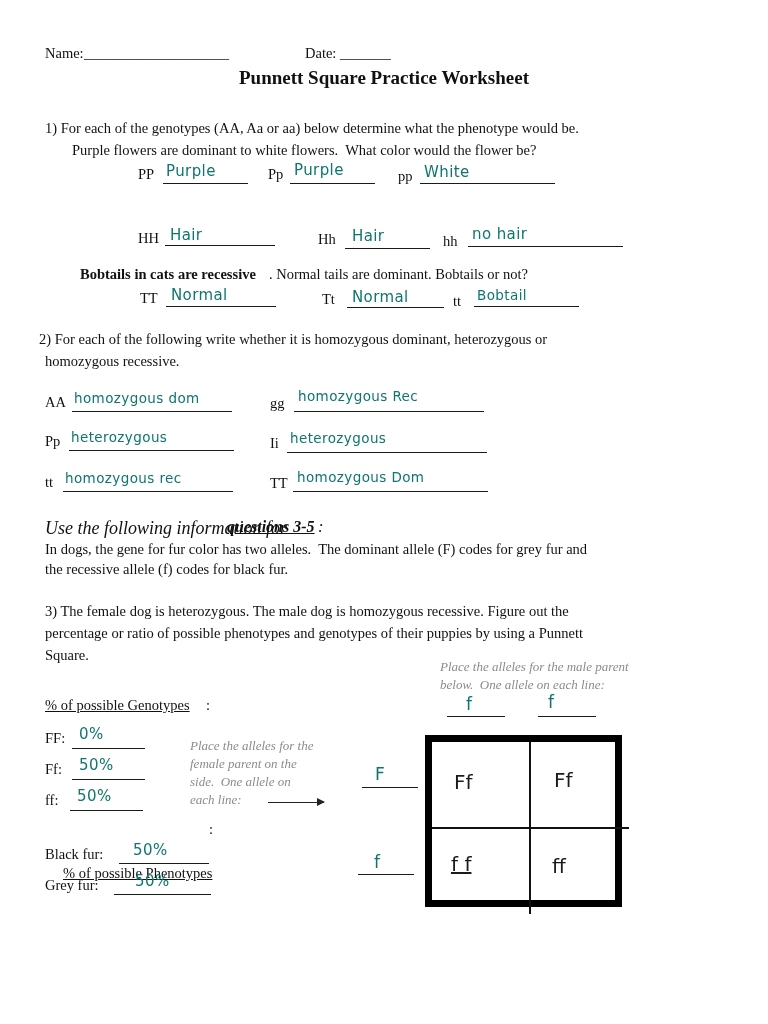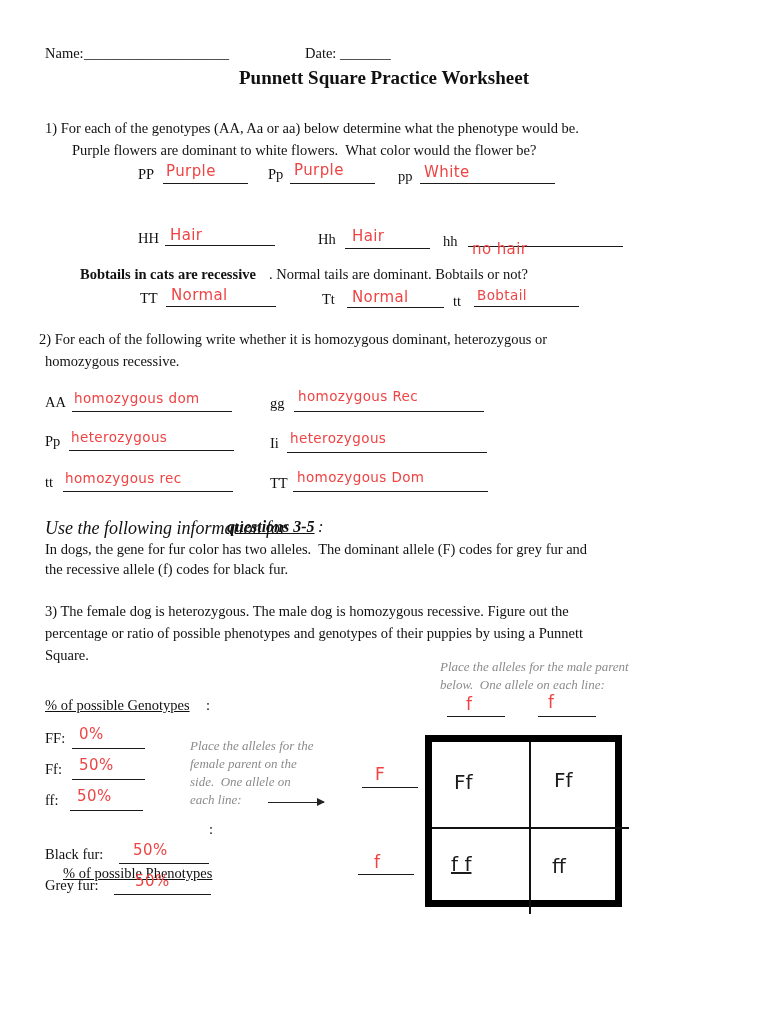--- a/index.html
+++ b/index.html
@@ -40,21 +40,21 @@
   .small { font-size: 13px; }
   .gray { color: #8b8b8b; }
   .underline-text { text-decoration: underline; }
 
   
   .hw {
     position: absolute;
     white-space: pre;
     font-family: "DejaVu Sans", sans-serif;
     font-size: 15px;
-    color: #ef4444;
+    color: #0f766e;
     letter-spacing: 0.4px;
     transform-origin: left bottom;
   }
   .hw.sm { font-size: 13.5px; }
   .hw.lg { font-size: 17px; }
 
   
   .line {
     position: absolute;
     height: 0;
@@ -123,21 +123,21 @@
   <div class="t" style="left:138px; top:229px;">HH</div>
   <div class="line" style="left:165px; top:245px; width:110px;"></div>
   <div class="hw" style="left:170px; top:226px;">Hair</div>
 
   <div class="t" style="left:318px; top:230px;">Hh</div>
   <div class="line" style="left:345px; top:248px; width:85px;"></div>
   <div class="hw" style="left:352px; top:227px;">Hair</div>
 
   <div class="t" style="left:443px; top:232px;">hh</div>
   <div class="line" style="left:468px; top:246px; width:155px;"></div>
-  <div class="hw" style="left:472px; top:240px;">no hair</div>
+  <div class="hw" style="left:472px; top:225px;">no hair</div>
 
   <div class="t bold" style="left:80px; top:265px;">Bobtails in cats are recessive</div>
   <div class="t" style="left:269px; top:265px;">. Normal tails are dominant. Bobtails or not?</div>
 
   <div class="t" style="left:140px; top:289px;">TT</div>
   <div class="line" style="left:166px; top:306px; width:110px;"></div>
   <div class="hw" style="left:171px; top:286px;">Normal</div>
 
   <div class="t" style="left:322px; top:290px;">Tt</div>
   <div class="line" style="left:347px; top:307px; width:97px;"></div>

